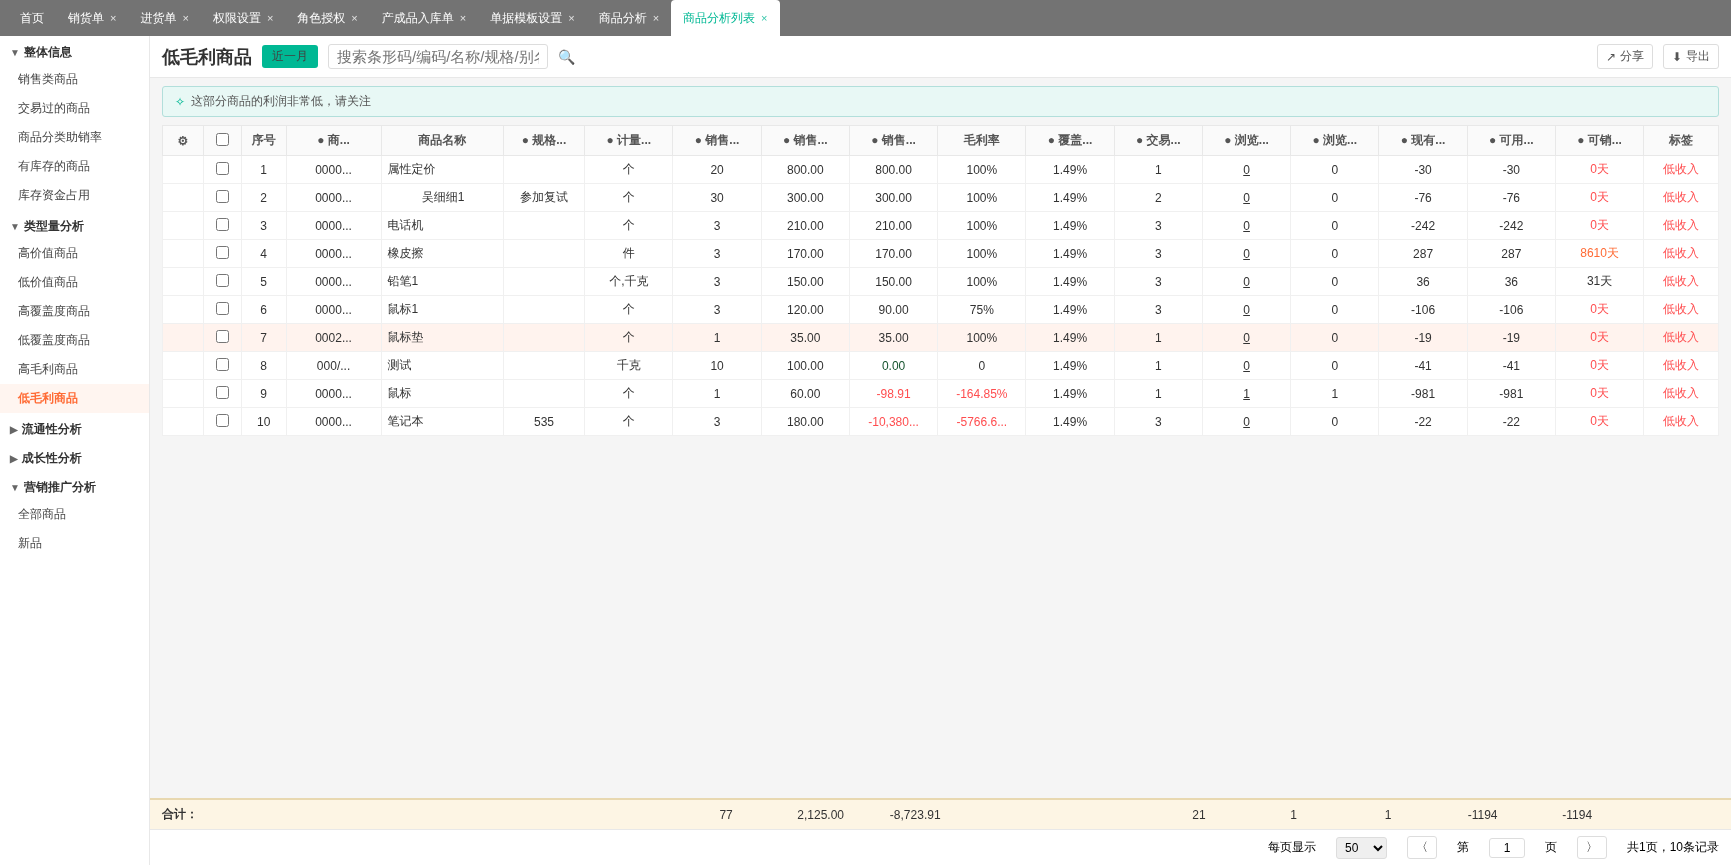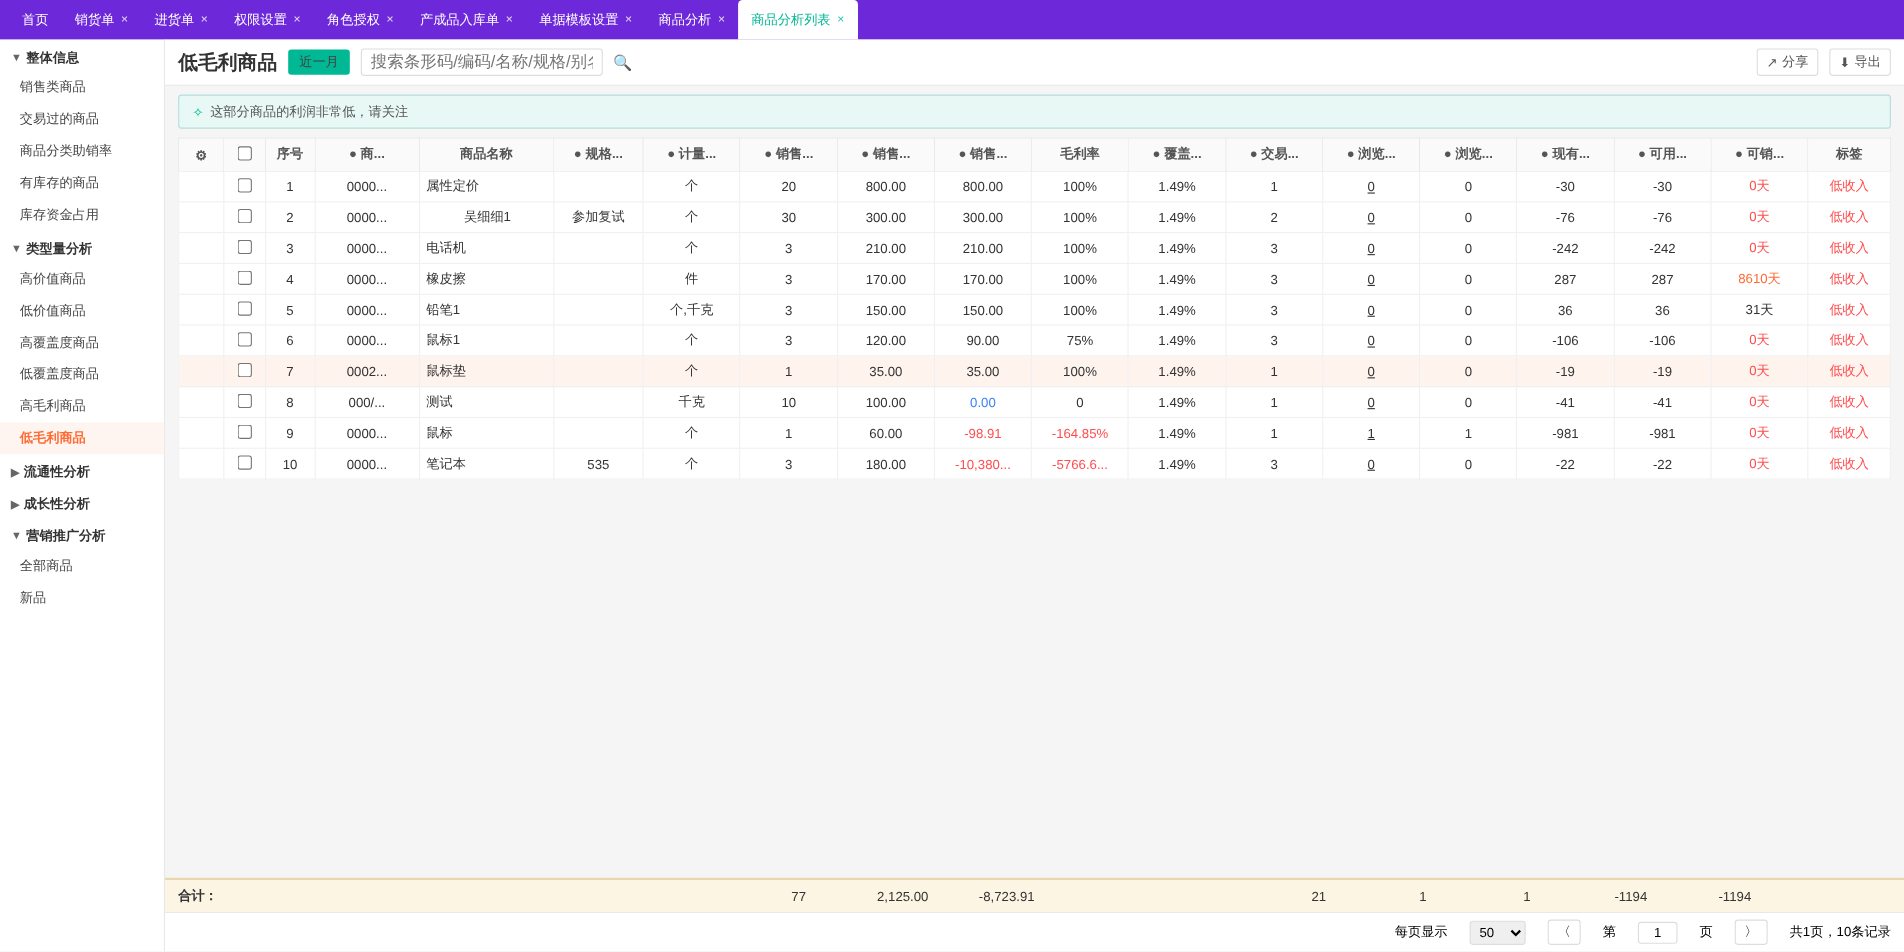--- a/index.html
+++ b/index.html
@@ -1,20 +1,20 @@
 <!DOCTYPE html>
 <html><head>
   <meta charset="utf-8">
   <style>
     * { box-sizing: border-box; margin: 0; padding: 0; font-family: 'Microsoft YaHei', Arial, sans-serif; font-size: 12px; }
     body { background: #f5f5f5; overflow-x: hidden; }
 
     
     .top-nav {
-      background: #6d28d9;
+      background: #737373;
       display: flex;
       align-items: center;
       height: 36px;
       padding: 0 8px;
       color: #fff;
     }
     .top-nav .nav-item {
       padding: 0 12px;
       height: 36px;
       display: flex;
@@ -510,21 +510,21 @@
             <tr>
       <td></td>
       <td><input type="checkbox" style=""></td>
       <td>8</td>
       <td>000/...</td>
       <td style="text-align:left;padding-left:6px;">测试</td>
       <td></td>
       <td>千克</td>
       <td>10</td>
       <td>100.00</td>
-      <td style="color:#3b82f6">0.00</td>
+      <td style="color:#14532d">0.00</td>
       <td style="color:#333">0</td>
       <td>1.49%</td>
       <td>1</td>
       <td><span class="underline-link">0</span></td>
       <td>0</td>
       <td>-41</td>
       <td>-41</td>
       <td style="color:#ff4d4f">0天</td>
       <td style="color:#ff4d4f">低收入</td>
     </tr>

